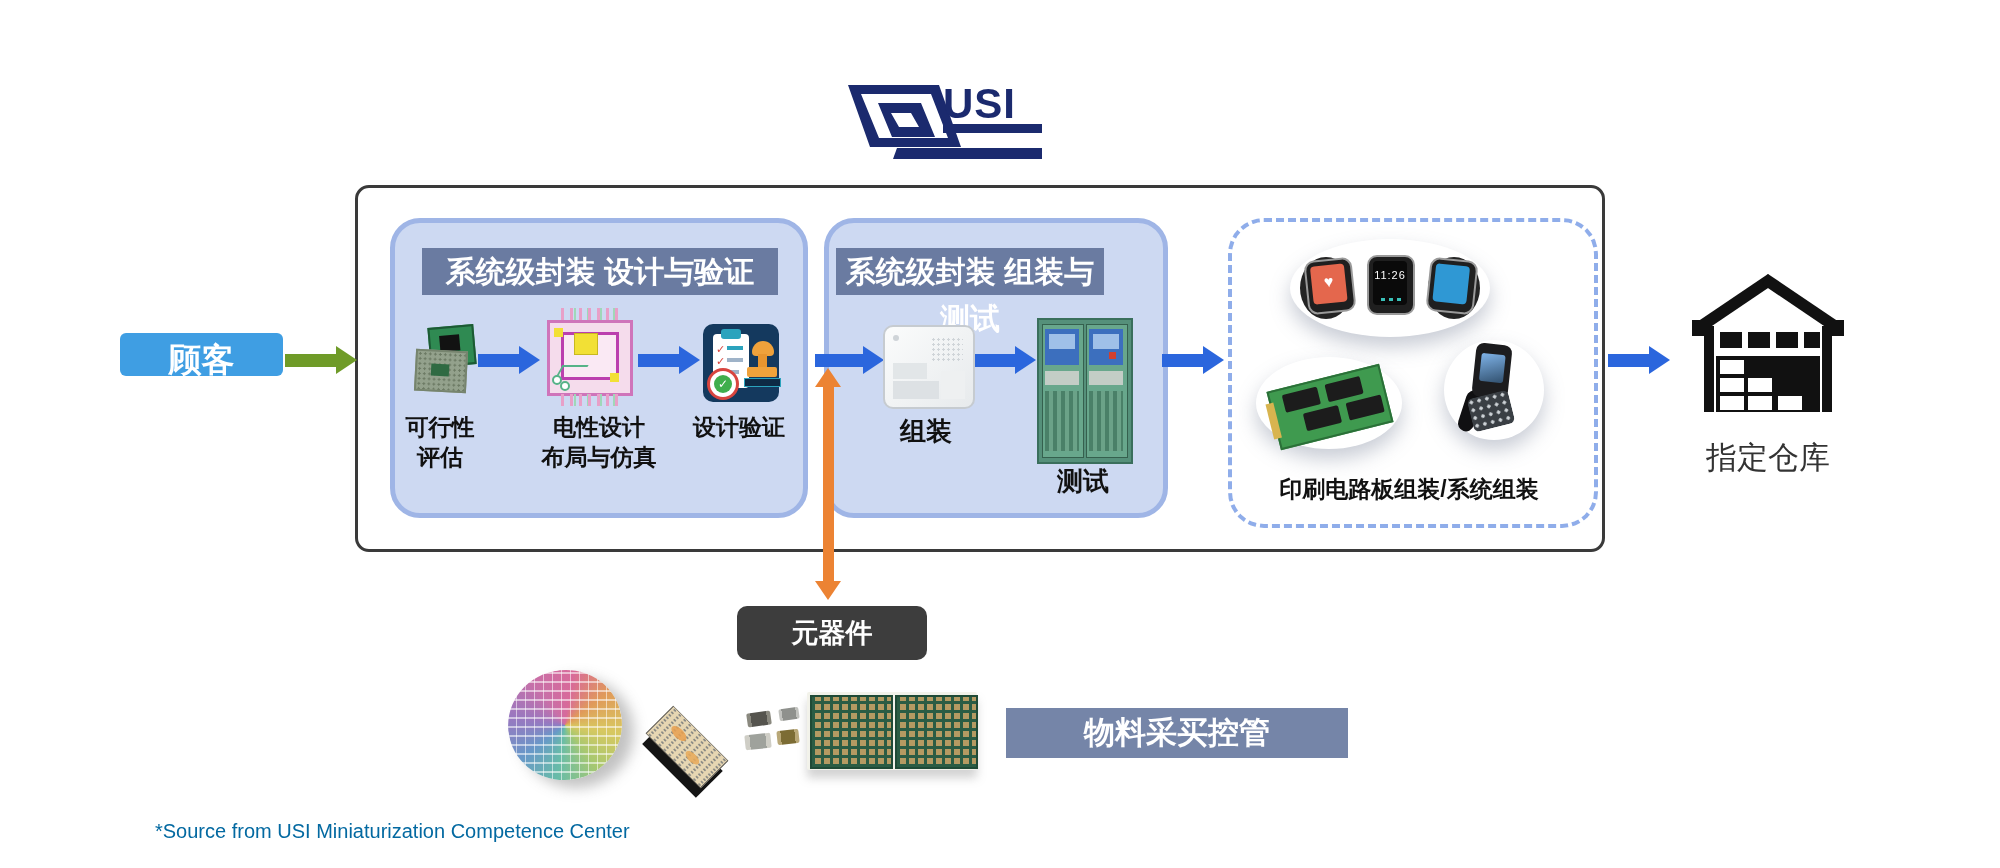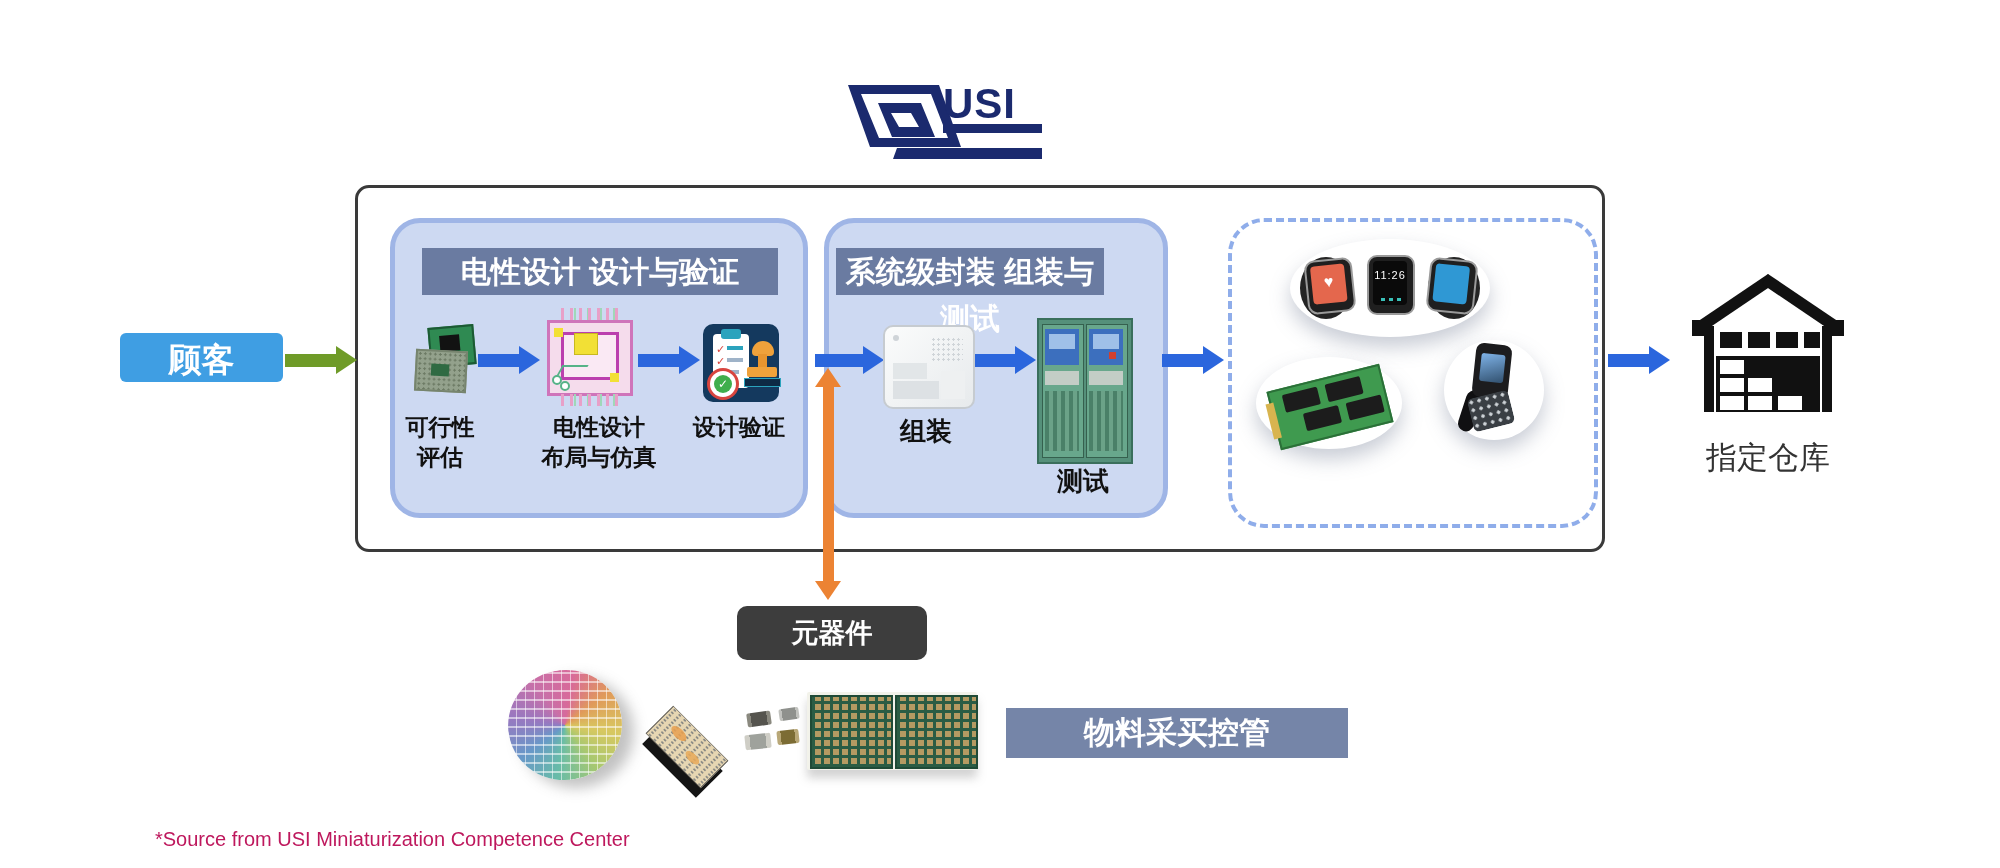--- a/index.html
+++ b/index.html
@@ -4,21 +4,21 @@
 <style>
   html,body{margin:0;padding:0;background:#fff;}
   .canvas{position:relative;width:2000px;height:868px;background:#ffffff;overflow:hidden;
           font-family:"Liberation Sans","DejaVu Sans",sans-serif;}
   .abs{position:absolute;}
 
   
   .main-frame{left:355px;top:185px;width:1244px;height:361px;border:3px solid #3a3a3a;border-radius:14px;background:#fff;}
 
   
-  .customer{left:120px;top:333px;width:163px;height:49px;background:#3f9ee3;border-radius:6px;
+  .customer{left:120px;top:333px;width:163px;height:43px;background:#3f9ee3;border-radius:6px;
             color:#fff;font-weight:bold;font-size:33px;text-align:center;line-height:53px;}
 
   
   .panel-box{background:#cdd9f2;border:5px solid #9fb5e6;border-radius:30px;}
   .panel-header{background:#6a7ba1;color:#fff;font-weight:bold;font-size:30px;text-align:center;line-height:47px;height:47px;}
 
   .step-label{color:#111;font-weight:bold;font-size:23px;line-height:30px;text-align:center;}
   .assy-label{color:#111;font-weight:bold;font-size:26px;text-align:center;}
 
   
@@ -37,21 +37,21 @@
 
   
   .warehouse-label{color:#333;font-size:31px;text-align:center;}
 
   
   .components-btn{left:737px;top:606px;width:190px;height:54px;background:#3d3d3d;border-radius:10px;
                   color:#fff;font-weight:bold;font-size:27px;text-align:center;line-height:54px;}
   .material-bar{left:1006px;top:708px;width:342px;height:50px;background:#7585a8;color:#fff;
                 font-weight:bold;font-size:31px;text-align:center;line-height:50px;}
 
-  .footnote{left:155px;top:820px;font-size:20px;color:#be185d;margin-top:8px;}
+  .footnote{left:155px;top:820px;font-size:20px;color:#0369a1;}
 
   
   .icon-pcb{left:415px;top:326px;width:58px;height:66px;}
   .pcb-back{position:absolute;left:14px;top:0;width:42px;height:36px;background:#2f8a52;border:2px solid #1c5a34;transform:rotate(-5deg);}
   .pcb-chip{position:absolute;left:9px;top:7px;width:20px;height:16px;background:#121212;}
   .pcb-front{position:absolute;left:0;top:24px;width:48px;height:38px;background:#93a18c;border:2px solid #76846e;transform:rotate(3deg);
              background-image:radial-gradient(#6c7a64 1px,transparent 1.4px);background-size:5px 5px;}
   .pcb-front-chip{position:absolute;left:14px;top:12px;width:18px;height:12px;background:#2f6a42;}
 
   .icon-eda{left:547px;top:308px;width:86px;height:100px;}
@@ -151,21 +151,21 @@
 
   <div class="abs main-frame"></div>
 
   <div class="abs customer">顾客</div>
   <div class="h-arrow" style="left:285px;top:360px;width:72px">
     <div class="shaft" style="width:51px;background:#6f9b28"></div>
     <div class="head" style="right:0;border-left:21px solid #6f9b28"></div>
   </div>
 
   <div class="abs panel-box" style="left:390px;top:218px;width:408px;height:290px"></div>
-  <div class="abs panel-header" style="left:422px;top:248px;width:356px">电性设计 设计与验证</div>
+  <div class="abs panel-header" style="left:422px;top:248px;width:356px">系统级封装 设计与验证</div>
 
   <div class="abs icon-pcb">
     <div class="pcb-back">
         <div class="pcb-chip"></div>
       </div>
     <div class="pcb-front">
         <div class="pcb-front-chip"></div>
       </div>
   </div>
 
@@ -300,20 +300,21 @@
       </div>
     </div>
 
     <div class="prod-ellipse abs" style="left:212px;top:118px;width:100px;height:100px">
       <div class="scan-grip"></div>
       <div class="scan-top">
           <div class="scan-screen"></div>
         </div>
       <div class="scan-key"></div>
     </div>
+    <div class="abs pcba-label" style="left:6px;top:252px;width:342px">印刷电路板组装/系统组装</div>
   </div>
 
   <div class="h-arrow" style="left:1608px;top:360px;width:62px">
     <div class="shaft" style="width:41px;background:#2b66dd"></div>
     <div class="head" style="right:0;border-left:21px solid #2b66dd"></div>
   </div>
 
   <svg class="abs" style="left:1690px;top:268px" width="156" height="150" viewBox="0 0 156 150">
     <g fill="#111">
       <polygon points="4,56 78,6 84,16 16,62"></polygon>

